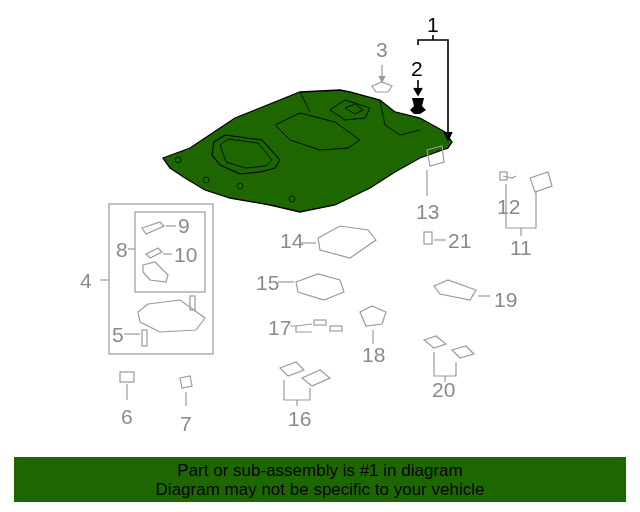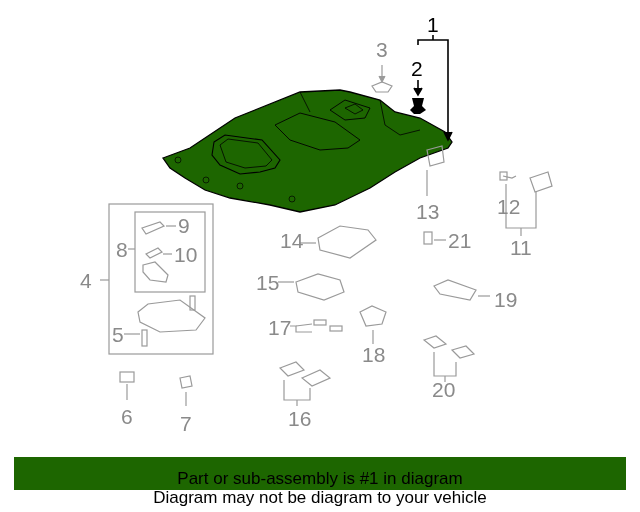--- a/index.html
+++ b/index.html
@@ -1,23 +1,23 @@
 <!DOCTYPE html>
 <html><head>
 <meta charset="utf-8">
 <style>
   html, body { margin: 0; padding: 0; background: #ffffff; }
   body { width: 640px; height: 512px; position: relative; overflow: hidden;
          font-family: "Liberation Sans", sans-serif; }
   #diagram { position: absolute; left: 0; top: 0; width: 640px; height: 455px; }
   .callout { font-family: "Liberation Sans", sans-serif; font-size: 21px; fill: #8a8a8a; }
   .callout.active { fill: #000000; }
-  #banner { position: absolute; left: 14px; top: 457px; width: 612px; height: 33px;
+  #banner { position: absolute; left: 14px; top: 457px; width: 612px; height: 45px;
             background: #1d6600; color: #000; text-align: center;
-            font-size: 17px; line-height: 19px; padding-top: 12px; box-sizing: border-box; }
+            font-size: 17px; line-height: 19px; padding-top: 4px; box-sizing: border-box; }
   #banner div { white-space: nowrap; }
 </style>
 </head>
 <body>
 
 <svg id="diagram" viewBox="0 0 640 455" xmlns="http://www.w3.org/2000/svg">
 
   <g>
     <path d="M163,158 L190,148 L235,118 L300,92 L340,90 L350,92 L380,100 L395,112 L420,118 L445,132 L452,142 L448,148 L420,158 L395,172 L370,188 L335,205 L300,212 L270,205 L230,198 L205,190 L185,178 L170,168 Z" fill="#1d6600" stroke="#000" stroke-width="1.3"></path>
     <path d="M214,142 L225,135 L262,140 L280,160 L275,168 L260,172 L240,174 L220,165 L212,155 Z" fill="#1d6600" stroke="#000" stroke-width="1.1"></path>
@@ -133,14 +133,14 @@
     <text class="callout" x="268" y="335">17</text>
     <text class="callout" x="362" y="362">18</text>
     <text class="callout" x="494" y="307">19</text>
     <text class="callout" x="432" y="397">20</text>
     <text class="callout" x="448" y="248">21</text>
   </g>
 </svg>
 
 <div id="banner">
   <div>Part or sub-assembly is #1 in diagram</div>
-  <div>Diagram may not be diagram to your vehicle</div>
+  <div>Diagram may not be specific to your vehicle</div>
 </div>
 
 </body></html>

